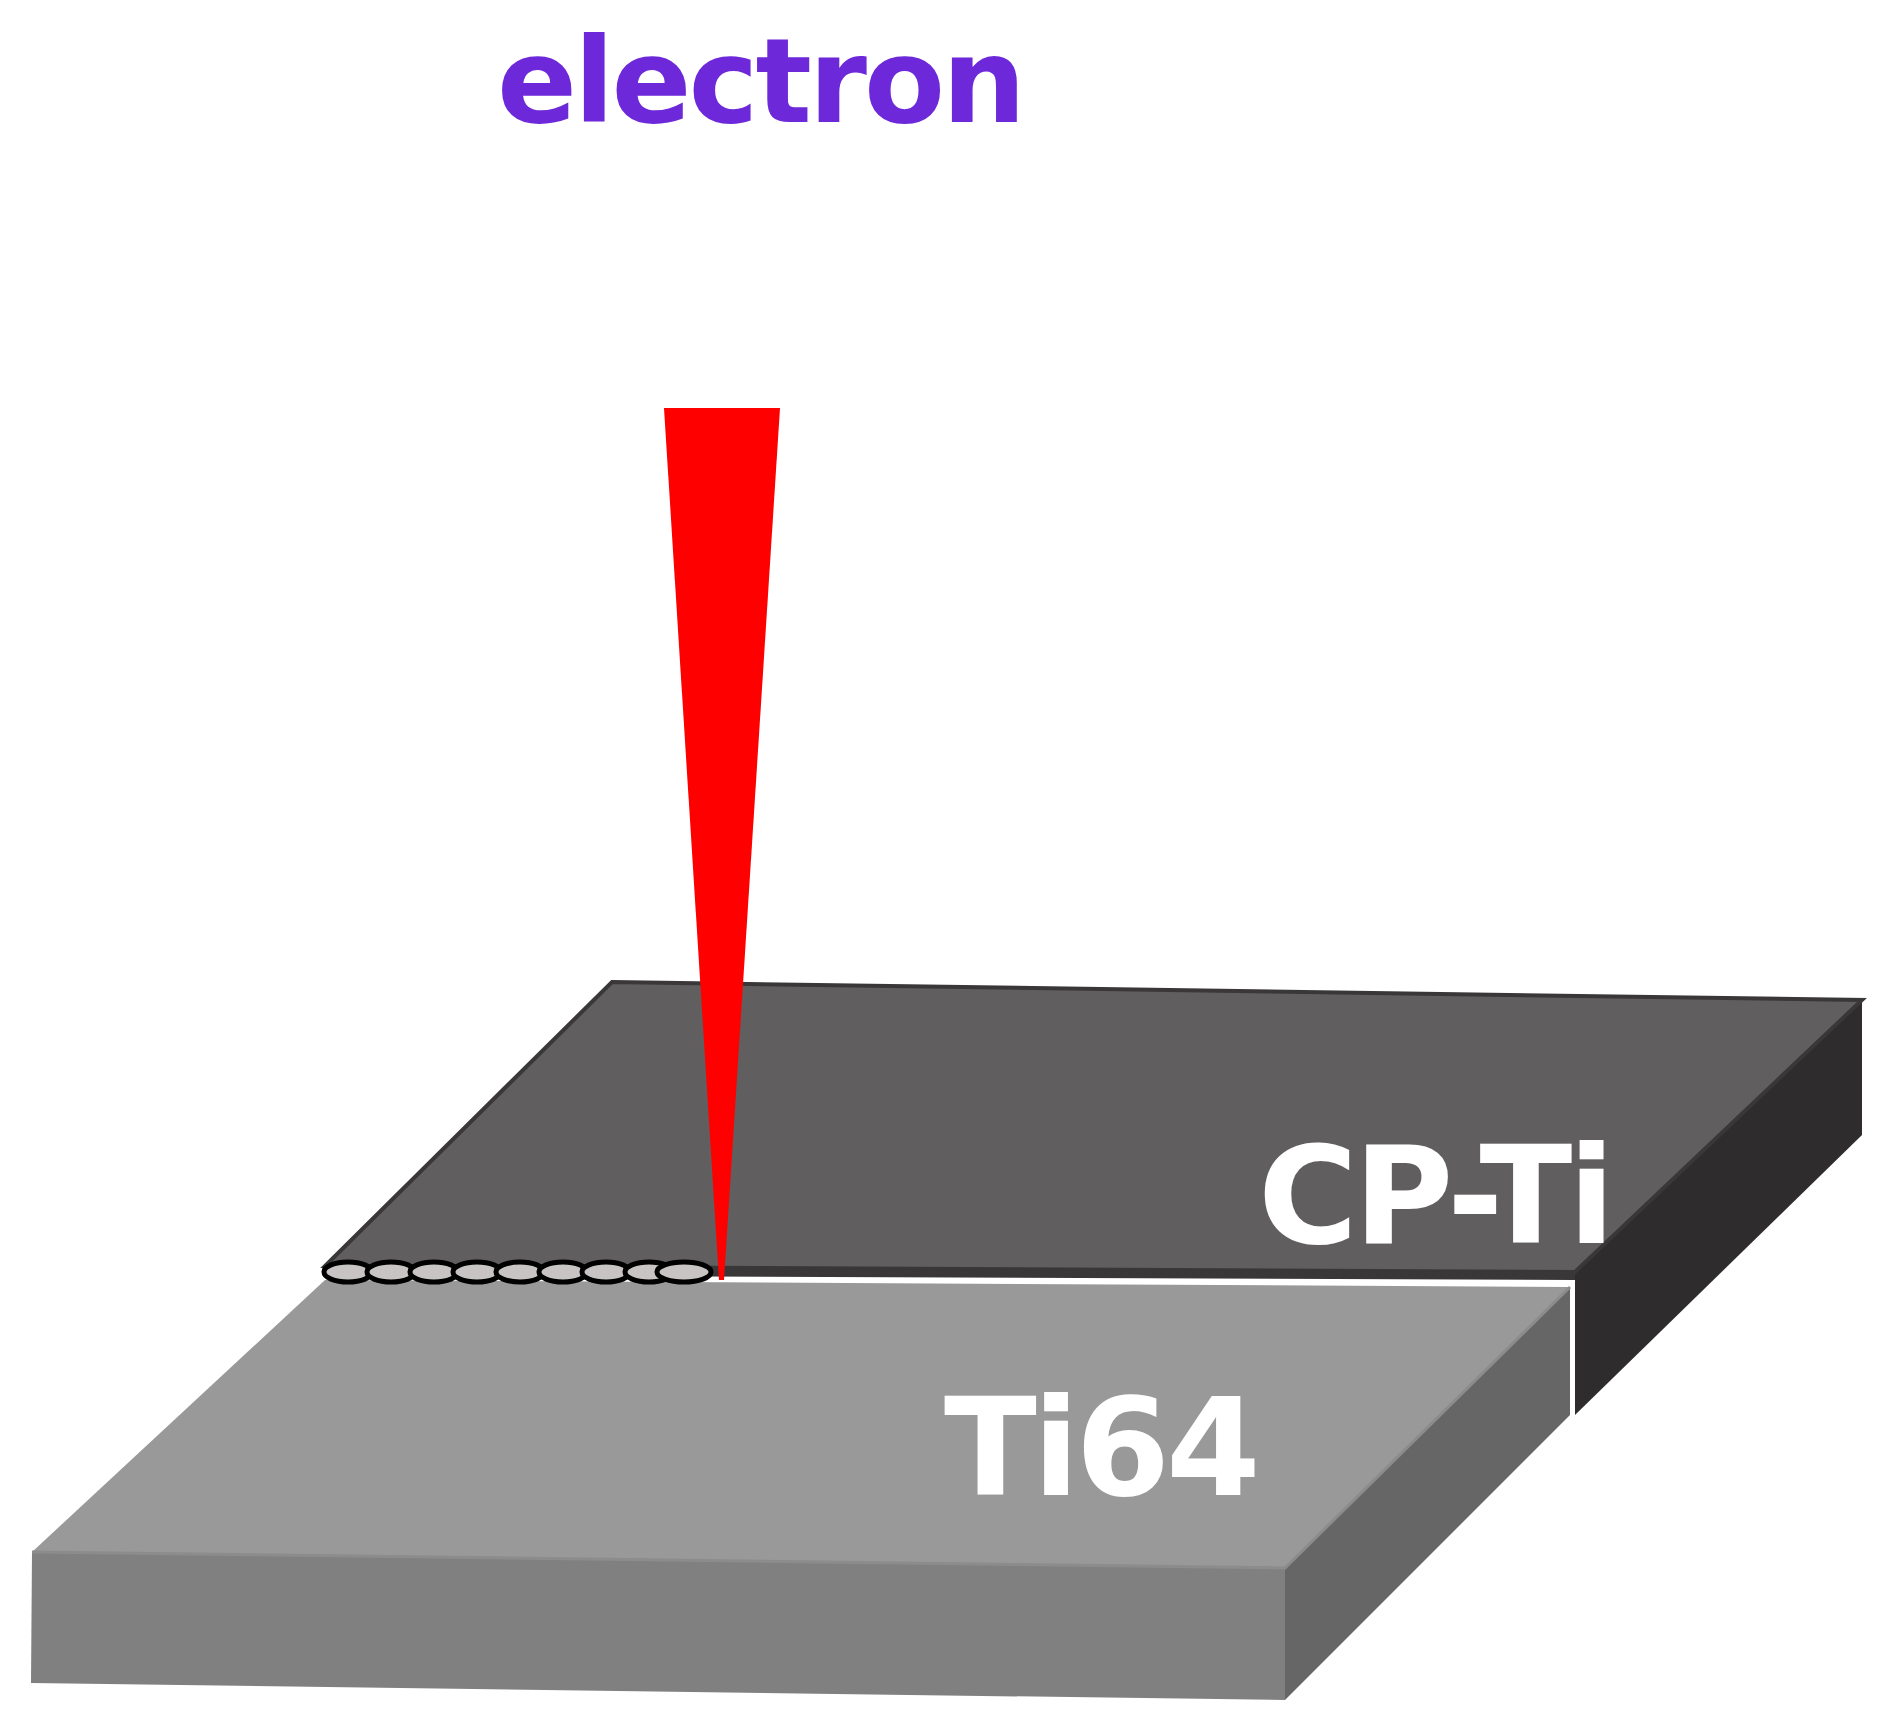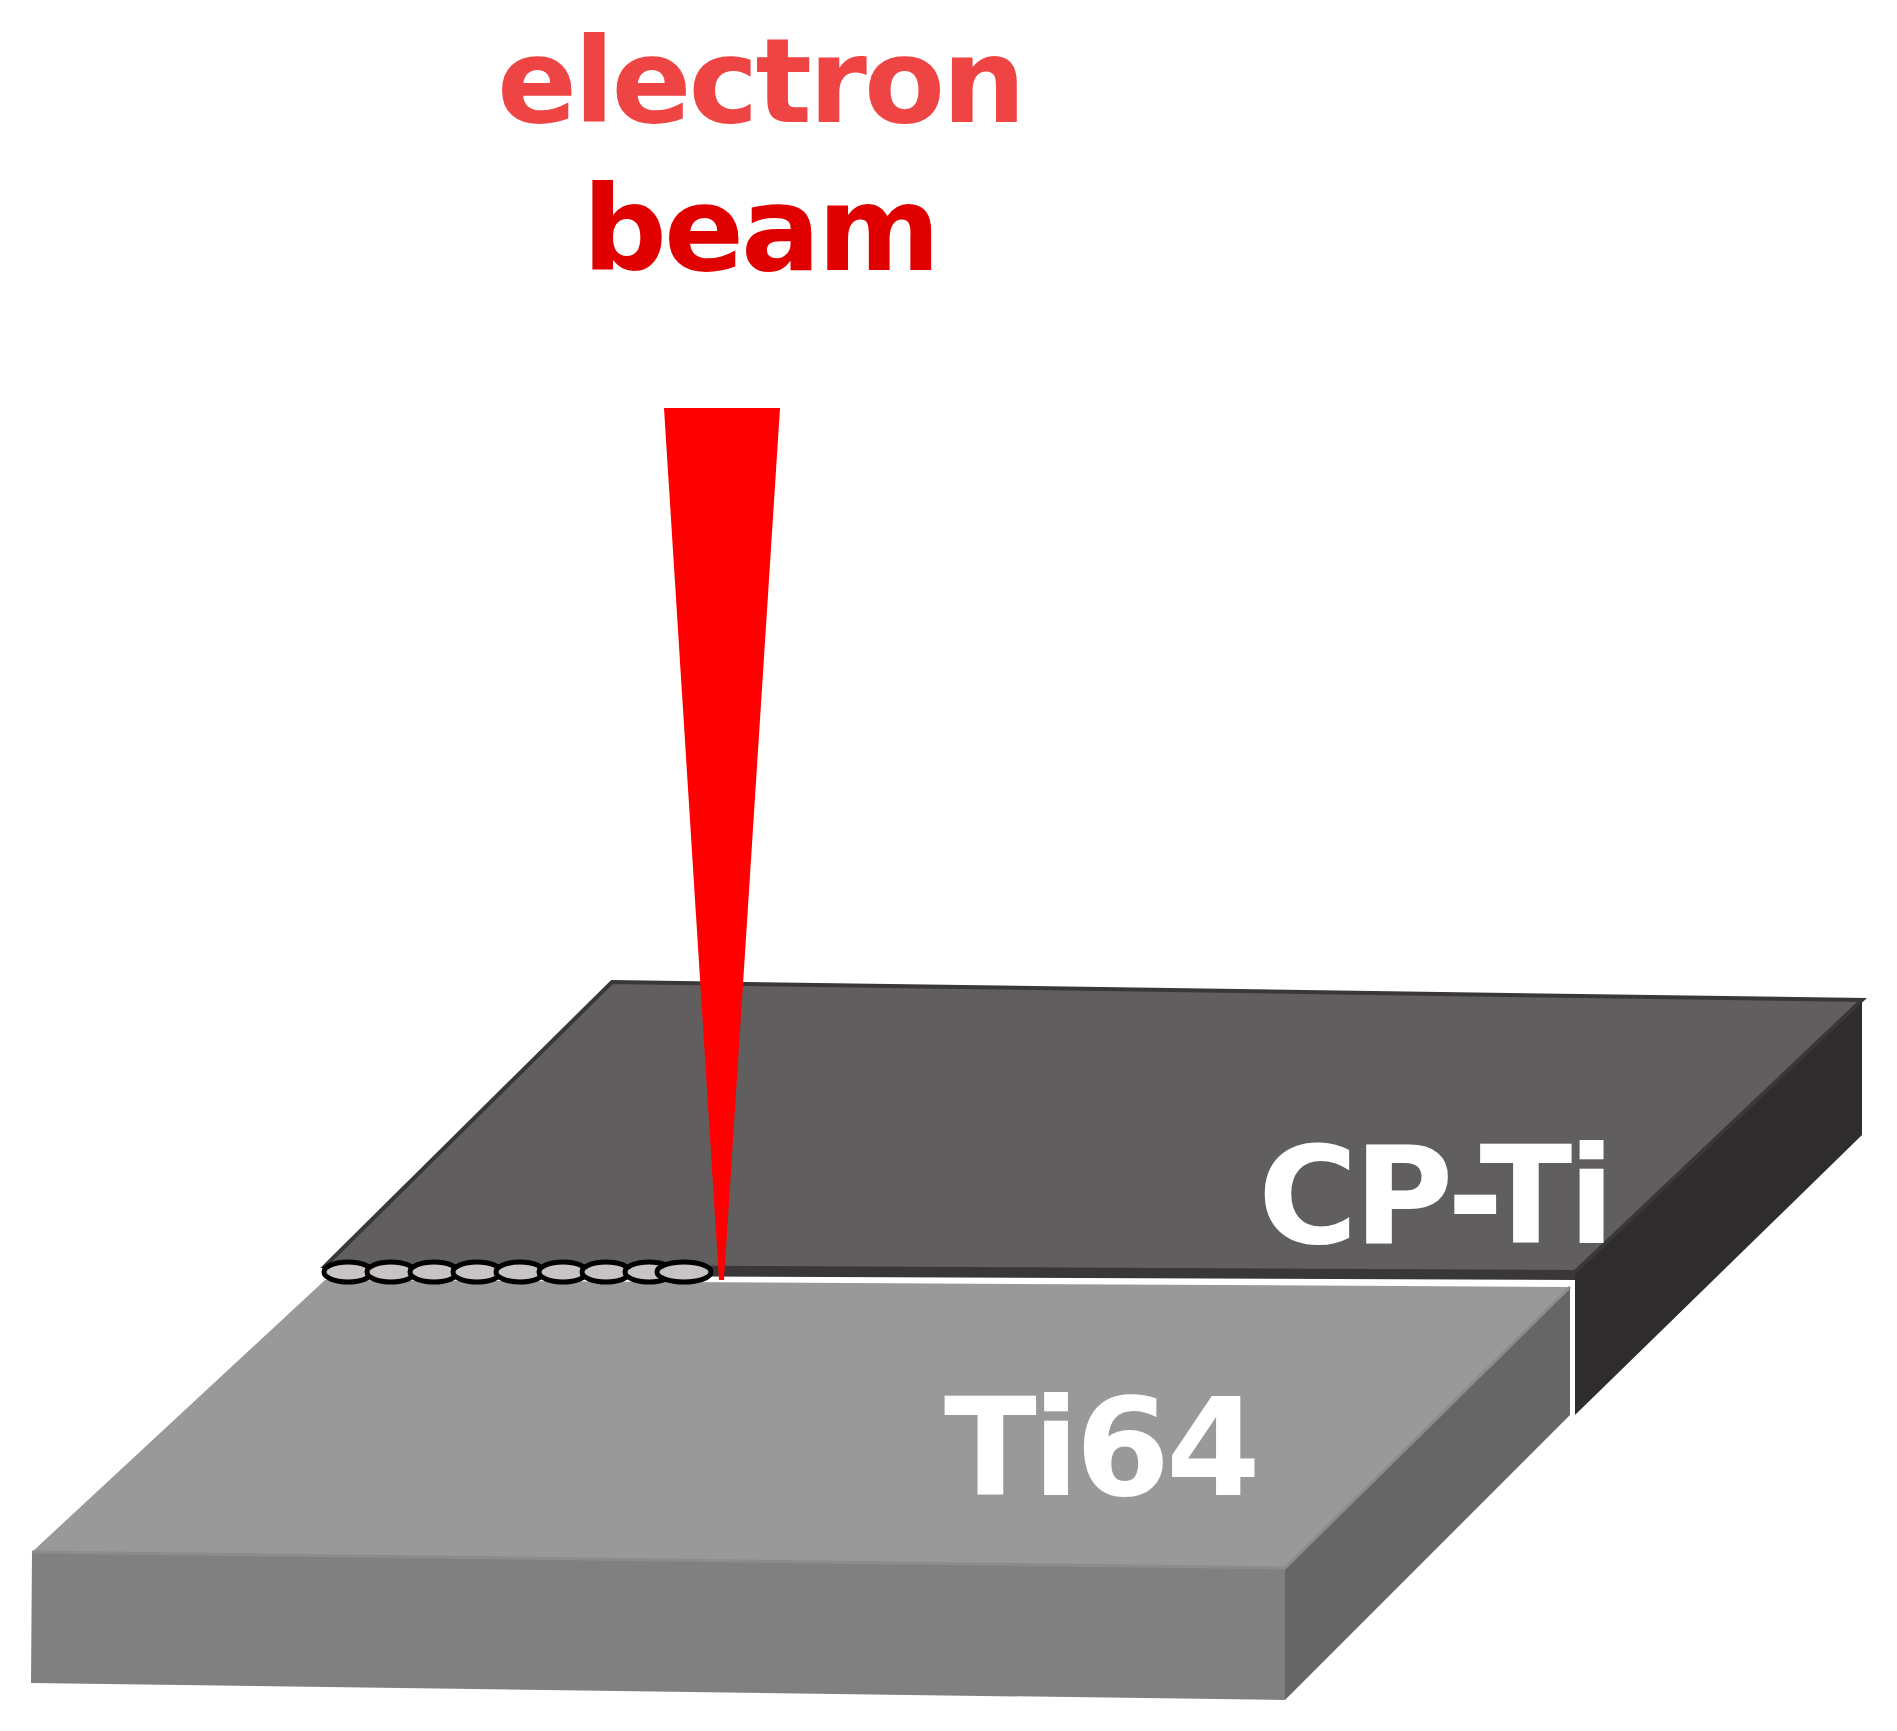--- a/index.html
+++ b/index.html
@@ -50,18 +50,17 @@
       <ellipse cx="520" cy="1272" rx="24" ry="10" fill="#c8c4c4" stroke="#000" stroke-width="5"></ellipse>
       <ellipse cx="563" cy="1272" rx="24" ry="10" fill="#c8c4c4" stroke="#000" stroke-width="5"></ellipse>
       <ellipse cx="606" cy="1272" rx="24" ry="10" fill="#c8c4c4" stroke="#000" stroke-width="5"></ellipse>
       <ellipse cx="649" cy="1272" rx="24" ry="10" fill="#c8c4c4" stroke="#000" stroke-width="5"></ellipse>
       <ellipse cx="684" cy="1272" rx="27" ry="10" fill="#c8c4c4" stroke="#000" stroke-width="5"></ellipse>
     </g>
 
     <polygon points="664,408 780,408 724,1280 719,1280" fill="#ff0000"></polygon>
   </svg>
 
-  <div class="label-beam" style="top:22px; color:#ef4444;">electron</div>
-  <div class="label-beam" style="top:170px; color:#e10000;">beam</div>
+  <div class="label-beam" style="top:22px; color:#6d28d9;">electron</div>
 
   <div class="label-plate" style="left:1258px; top:1128px;">CP-Ti</div>
   <div class="label-plate" style="left:944px; top:1380px;">Ti64</div>
 </div>
 
 </body></html>

